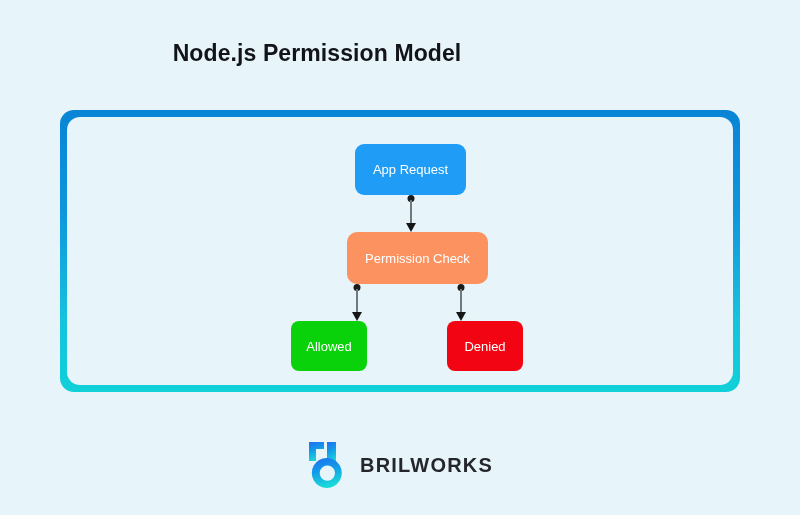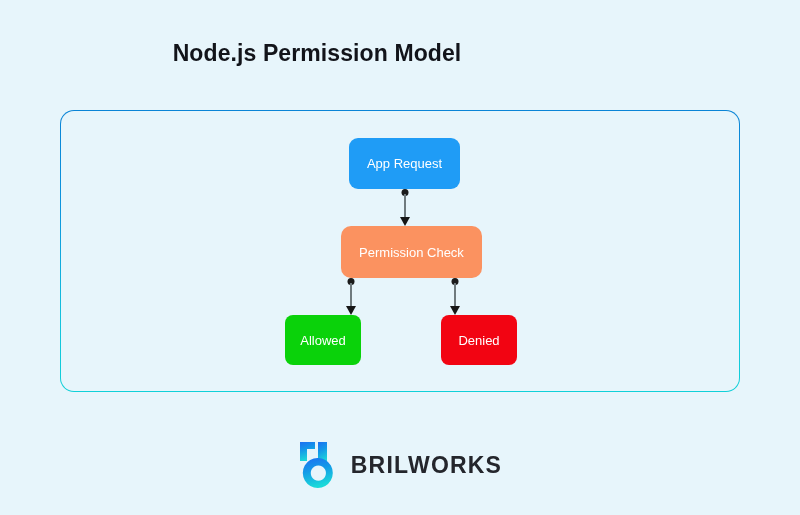--- a/index.html
+++ b/index.html
@@ -30,21 +30,21 @@
   }
 
   
   .diagram-frame {
     position: absolute;
     left: 60px;
     top: 110px;
     width: 680px;
     height: 282px;
     border-radius: 14px;
-    padding: 1px;
+    padding: 7px;
     background: linear-gradient(180deg, #0a84d6 0%, #0e95dd 35%, #16c3dd 75%, #10d0d8 100%);
   }
   .diagram-frame-inner {
     width: 100%;
     height: 100%;
     border-radius: 13px;
     background: #e7f5fb;
     position: relative;
   }
 
@@ -143,21 +143,21 @@
     left: 0;
     top: 440px;
     width: 800px;
     display: flex;
     align-items: center;
     justify-content: center;
     gap: 13px;
   }
   .brand-mark { width: 40px; height: 50px; display: block; }
   .brand-text {
-    font-size: 23px;
+    font-size: 20px;
     font-weight: 700;
     color: #24262c;
     letter-spacing: 1.2px;
     line-height: 1;
   }
 </style>
 </head>
 <body>
 
 <div class="page-title">Node.js Permission Model</div>

